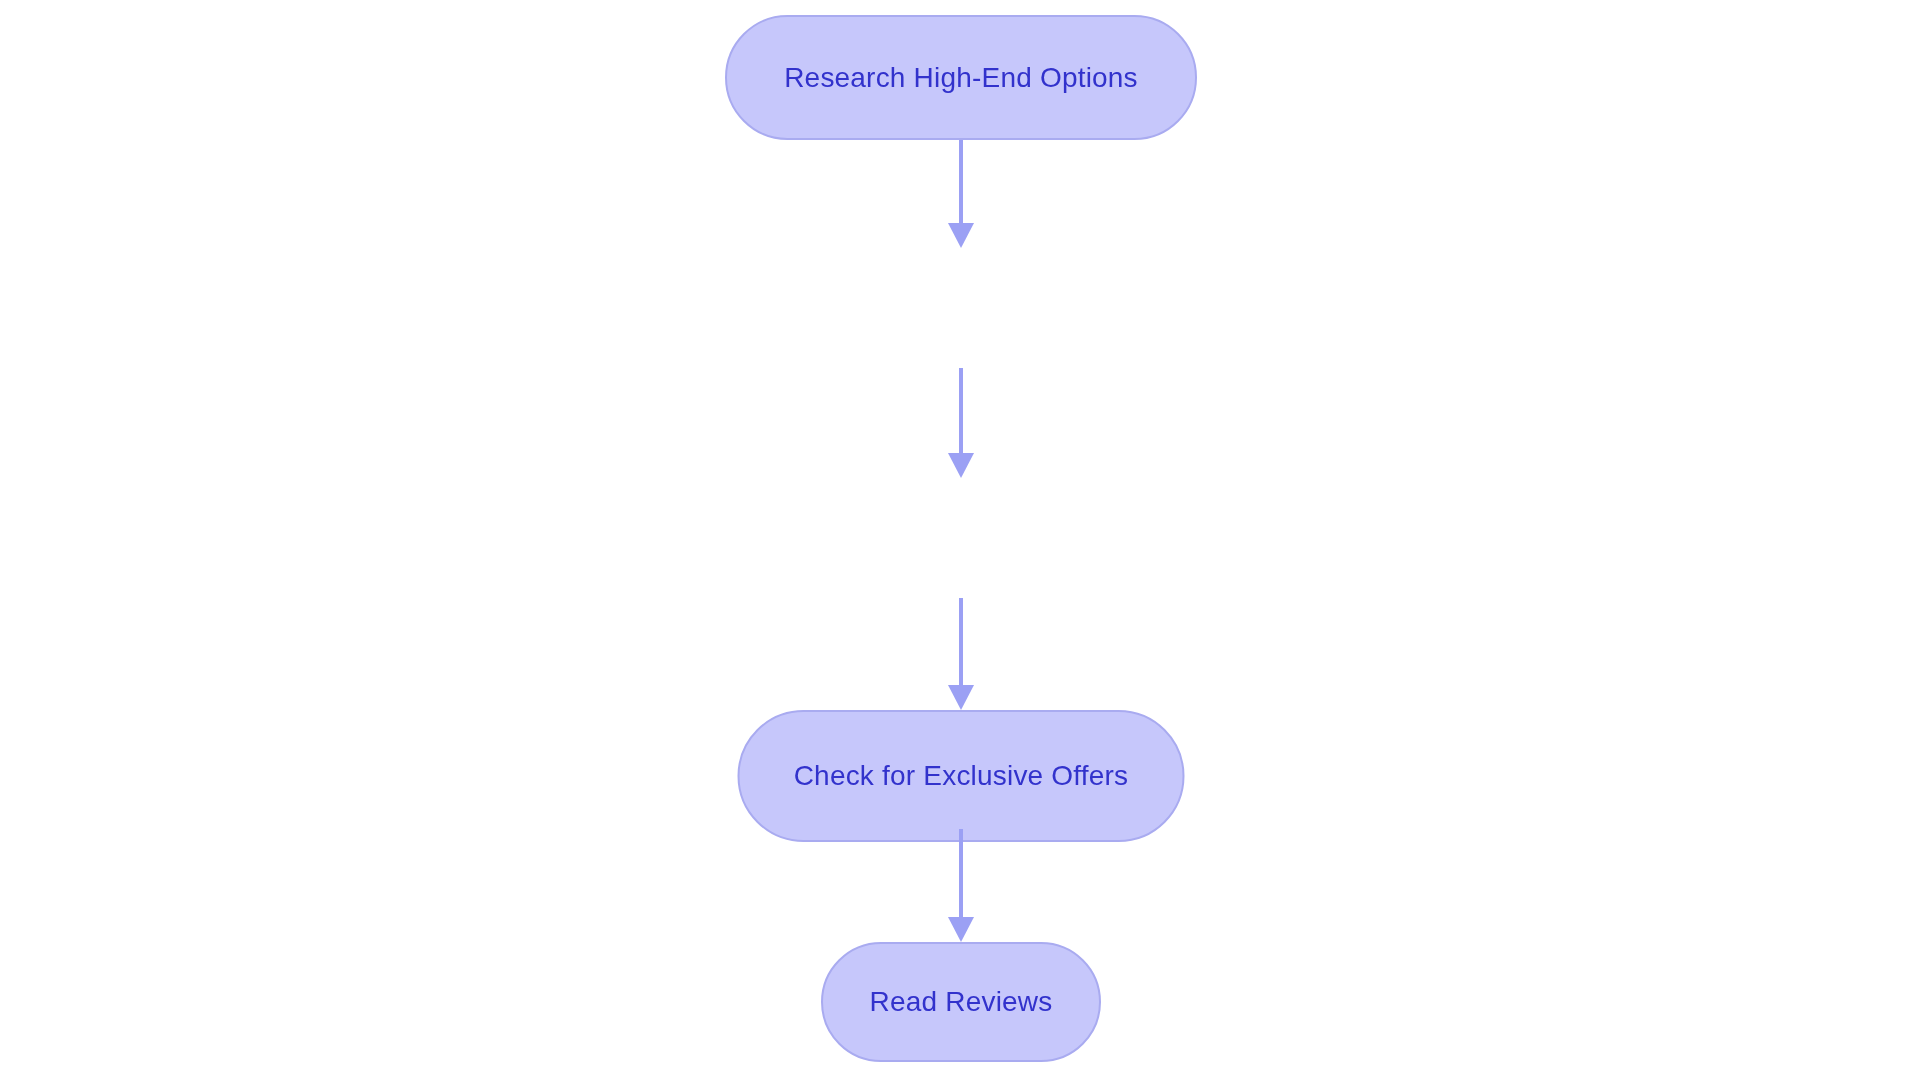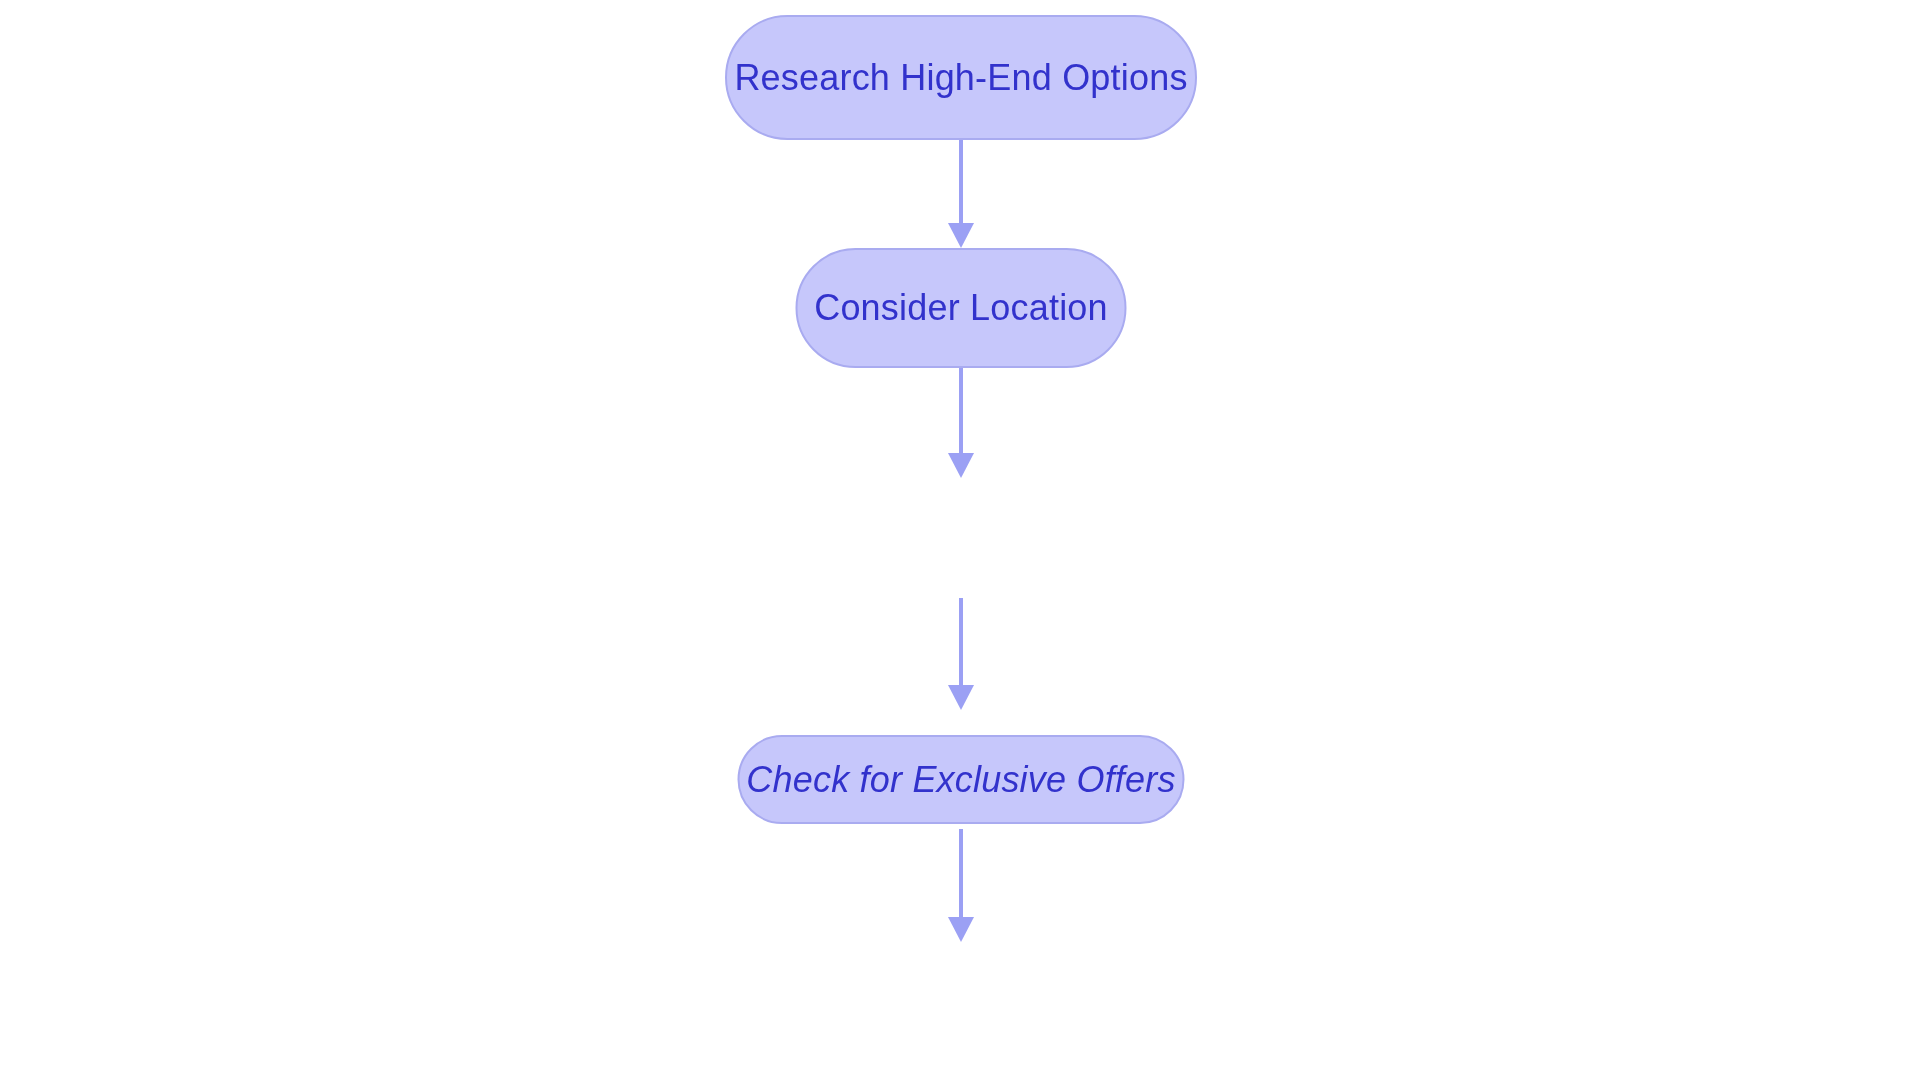--- a/index.html
+++ b/index.html
@@ -37,33 +37,33 @@
     align-items: center;
     justify-content: center;
     background: #c6c7fb;
     border: 2px solid #a9abf0;
     border-radius: 999px;
     transform: translateX(-50%);
   }
   .node-label {
     color: #3232cc;
     font-family: "Liberation Sans", sans-serif;
-    font-size: 36px;
+    font-size: 28px;
     font-weight: 400;
     letter-spacing: 0.2px;
     line-height: 1;
     white-space: nowrap;
     text-align: center;
   }
 
   
   .node-1 { left: 961px; top: 15px;  width: 472px; height: 125px; }
   .node-2 { left: 961px; top: 248px; width: 331px; height: 120px; }
   .node-3 { left: 961px; top: 478px; width: 349px; height: 120px; }
-  .node-4 { left: 961px; top: 735px; width: 447px; height: 89px; font-style: italic; }
+  .node-4 { left: 961px; top: 710px; width: 447px; height: 132px; }
   .node-5 { left: 961px; top: 942px; width: 280px; height: 120px; }
 
   
   .connector {
     position: absolute;
     left: 961px;
     transform: translateX(-50%);
     width: 30px;
   }
   .connector .line {
@@ -109,23 +109,20 @@
 
     <div class="node node-1">
       <span class="node-label">Research High-End Options</span>
     </div>
 
     <div class="connector conn-1">
       <div class="line"></div>
       <div class="arrowhead"></div>
     </div>
 
-    <div class="node node-2">
-      <span class="node-label">Consider Location</span>
-    </div>
 
     <div class="connector conn-2">
       <div class="line"></div>
       <div class="arrowhead"></div>
     </div>
 
 
     <div class="connector conn-3">
       <div class="line"></div>
       <div class="arrowhead"></div>
@@ -133,15 +130,18 @@
 
     <div class="node node-4">
       <span class="node-label">Check for Exclusive Offers</span>
     </div>
 
     <div class="connector conn-4">
       <div class="line"></div>
       <div class="arrowhead"></div>
     </div>
 
+    <div class="node node-5">
+      <span class="node-label">Read Reviews</span>
+    </div>
 
   </div>
 </div>
 
 </body></html>

